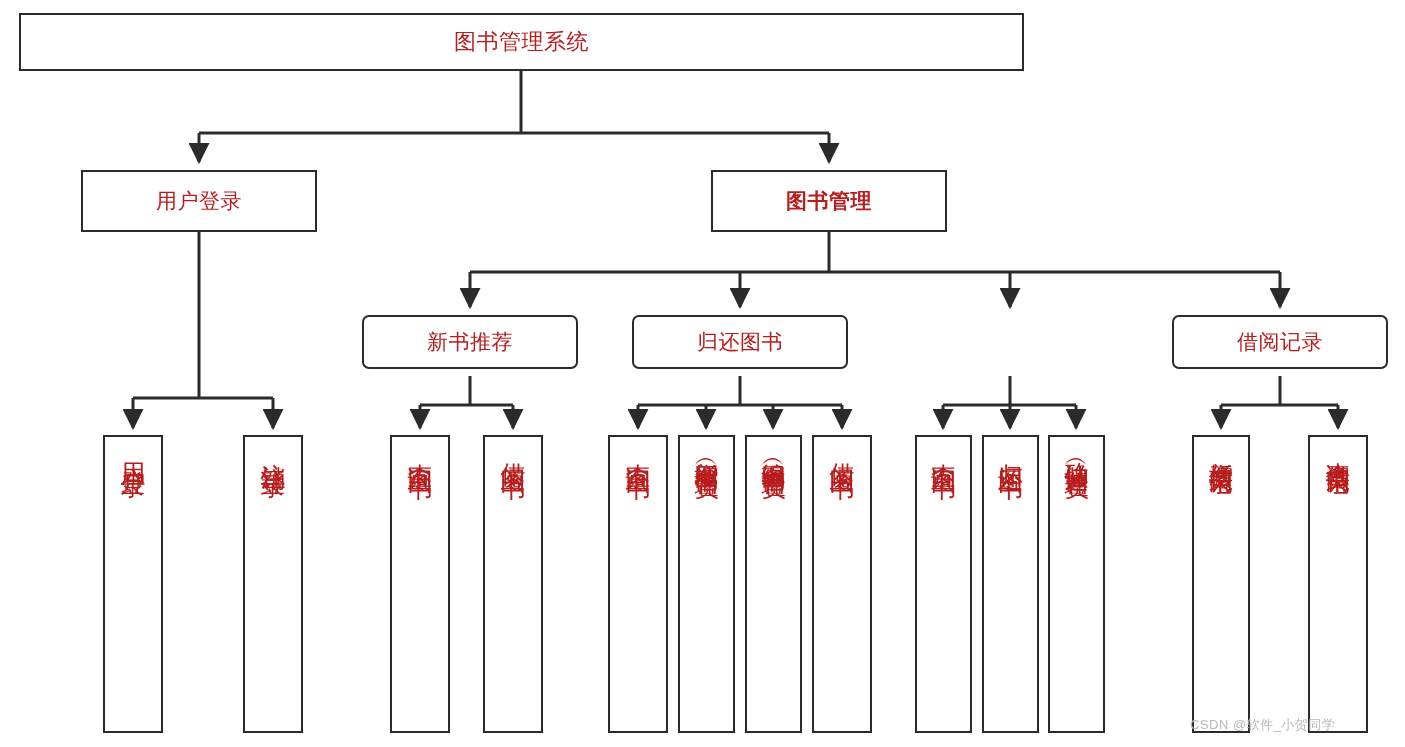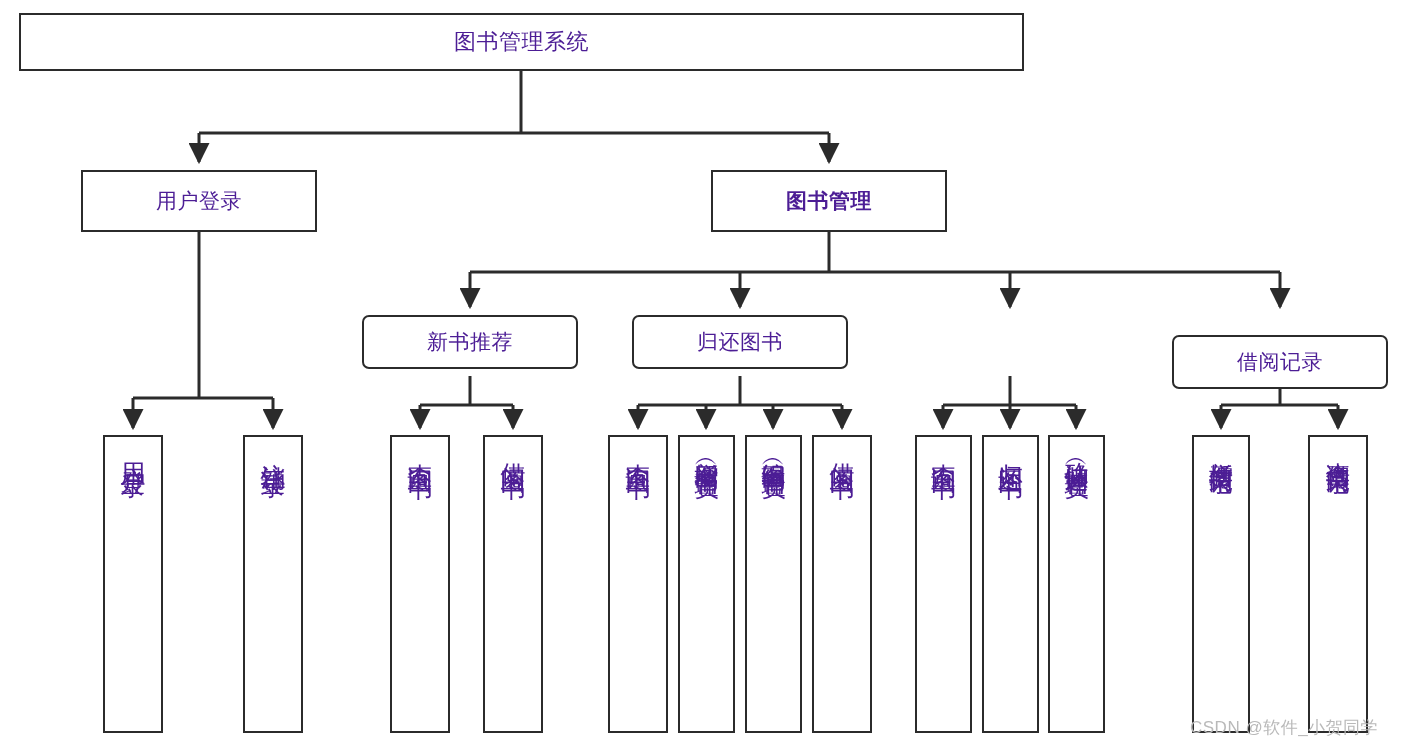--- a/index.html
+++ b/index.html
@@ -31,38 +31,38 @@
     display:flex;
     align-items:center;
     justify-content:center;
     text-align:center;
     z-index:2;
   }
   .node-label{
     font-size:21px;
     line-height:1.15;
     letter-spacing:0.5px;
-    color:#4c1d95;
+    color:#b91c1c;
     white-space:nowrap;
   }
   
   .node.root{ left:19px; top:13px; width:1005px; height:58px; }
   .node.root .node-label{ font-size:22px; }
 
   
   .node.lvl2{ height:62px; width:236px; top:170px; }
   .node.lvl2.n-user{  left:81px; }
   .node.lvl2.n-book{  left:711px;font-weight:bold; }
 
   
   .node.lvl3{ height:54px; width:216px; top:315px;border-radius:7px; }
   .node.lvl3.n-new   { left:362px; }
   .node.lvl3.n-borrow{ left:632px; }
   .node.lvl3.n-cur   { left:902px; }
-  .node.lvl3.n-rec   { left:1172px;margin-top:20px; }
+  .node.lvl3.n-rec   { left:1172px; }
 
   
   .node.leaf{
     top:435px;
     height:298px;
     width:60px;
     align-items:flex-start;
     justify-content:center;
     padding-top:6px;
   }
@@ -73,21 +73,21 @@
     line-height:1.0;
     letter-spacing:4px;
     white-space:nowrap;
   }
   .node.leaf.tall .node-label{ font-size:24px; letter-spacing:2px; }
 
   .watermark{
     position:absolute;
     left:1190px;
     top:716px;
-    font-size:17px;
+    font-size:13px;
     color:#b9b9b9;
     white-space:nowrap;
     z-index:3;
     letter-spacing:0.5px;
   }
 </style>
 </head>
 <body>
 
 <div id="canvas">

